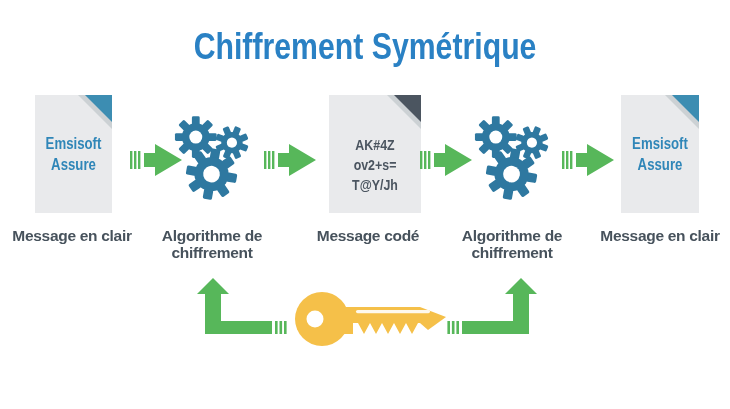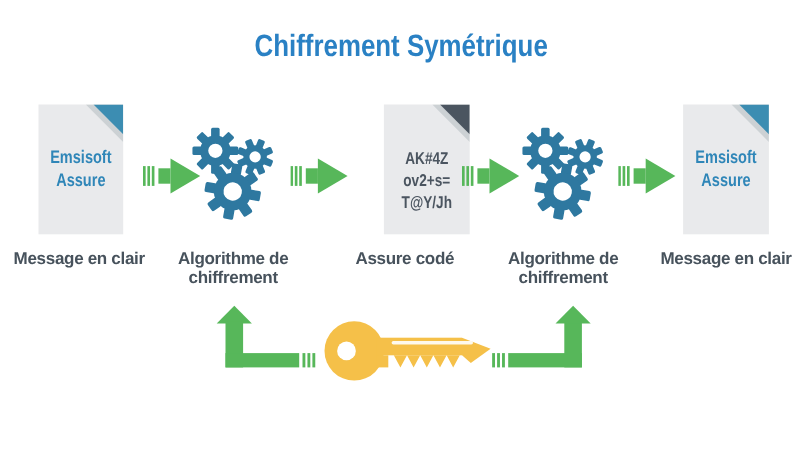--- a/index.html
+++ b/index.html
@@ -5,21 +5,21 @@
   html,body{margin:0;padding:0;background:#fff;}
   .stage{
     position:relative;width:730px;height:409px;background:#ffffff;
     overflow:hidden;font-family:"Liberation Sans",sans-serif;
     --title-blue:#2a81c4; --doc-text-blue:#2f86b8; --fold-blue:#3c8db2;
     --fold-shadow:#ccd1d4; --paper:#e9eaec; --gear-blue:#2e78a0;
     --slate:#4b5560; --caption:#47525c; --green:#57b75a; --key-yellow:#f5c049;
   }
   .title{
     position:absolute;top:26px;left:0;width:730px;text-align:center;
-    font-size:28px;font-weight:bold;color:var(--title-blue);white-space:nowrap;
+    font-size:36px;font-weight:bold;color:var(--title-blue);white-space:nowrap;
   }
   .squeeze{display:inline-block;transform:scaleX(0.84);transform-origin:50% 50%;}
   .doc{
     position:absolute;top:95px;width:77px;height:118px;background:var(--paper);
     border-radius:0;
   }
   .fold-svg{position:absolute;top:0;right:0;display:block;}
   .doc-text{
     position:absolute;inset:0;display:flex;flex-direction:column;
     align-items:center;justify-content:center;text-align:center;
@@ -116,21 +116,21 @@
   <svg class="flow-arrow" style="left:264px" width="54" height="36" viewBox="0 0 54 36">
     <g fill="var(--green)">
       <rect x="0" y="9" width="2.4" height="18"></rect>
         <rect x="4" y="9" width="2.4" height="18"></rect>
         <rect x="8" y="9" width="2.4" height="18"></rect>
       <rect x="14" y="11" width="11" height="14"></rect>
         <polygon points="25,2 52,18 25,34"></polygon>
     </g>
   </svg>
 
-  <div class="doc" style="left:349px;width:78px">
+  <div class="doc" style="left:329px;width:92px">
     <svg class="fold-svg" width="38" height="38" viewBox="0 0 38 38">
       <polygon points="4,0 38,34 38,0" fill="var(--fold-shadow)"></polygon>
       <polygon points="11,0 38,27 38,0" fill="var(--slate)"></polygon>
     </svg>
     <div class="doc-text coded">
       <div>AK#4Z</div>
       <div>ov2+s=</div>
       <div>T@Y/Jh</div>
     </div>
   </div>
@@ -208,21 +208,21 @@
       <polygon points="11,0 38,27 38,0" fill="var(--fold-blue)"></polygon>
     </svg>
     <div class="doc-text plain">
       <div>Emsisoft</div>
       <div>Assure</div>
     </div>
   </div>
 
   <div class="caption" style="left:-3px;width:150px">Message en clair</div>
   <div class="caption" style="left:152px;width:120px">Algorithme de chiffrement</div>
-  <div class="caption" style="left:293px;width:150px">Assure codé</div>
+  <div class="caption" style="left:293px;width:150px">Message codé</div>
   <div class="caption" style="left:452px;width:120px">Algorithme de chiffrement</div>
   <div class="caption" style="left:585px;width:150px">Message en clair</div>
 
   <svg class="bent-arrow" style="left:196px" width="92" height="60" viewBox="0 0 92 60">
     <g fill="var(--green)">
       <polygon points="1,17 33,17 17,1"></polygon>
       <rect x="9" y="15" width="16" height="42"></rect>
       <rect x="9" y="44" width="67" height="13"></rect>
       <rect x="79" y="44" width="2.6" height="13"></rect>
         <rect x="83.5" y="44" width="2.6" height="13"></rect>

